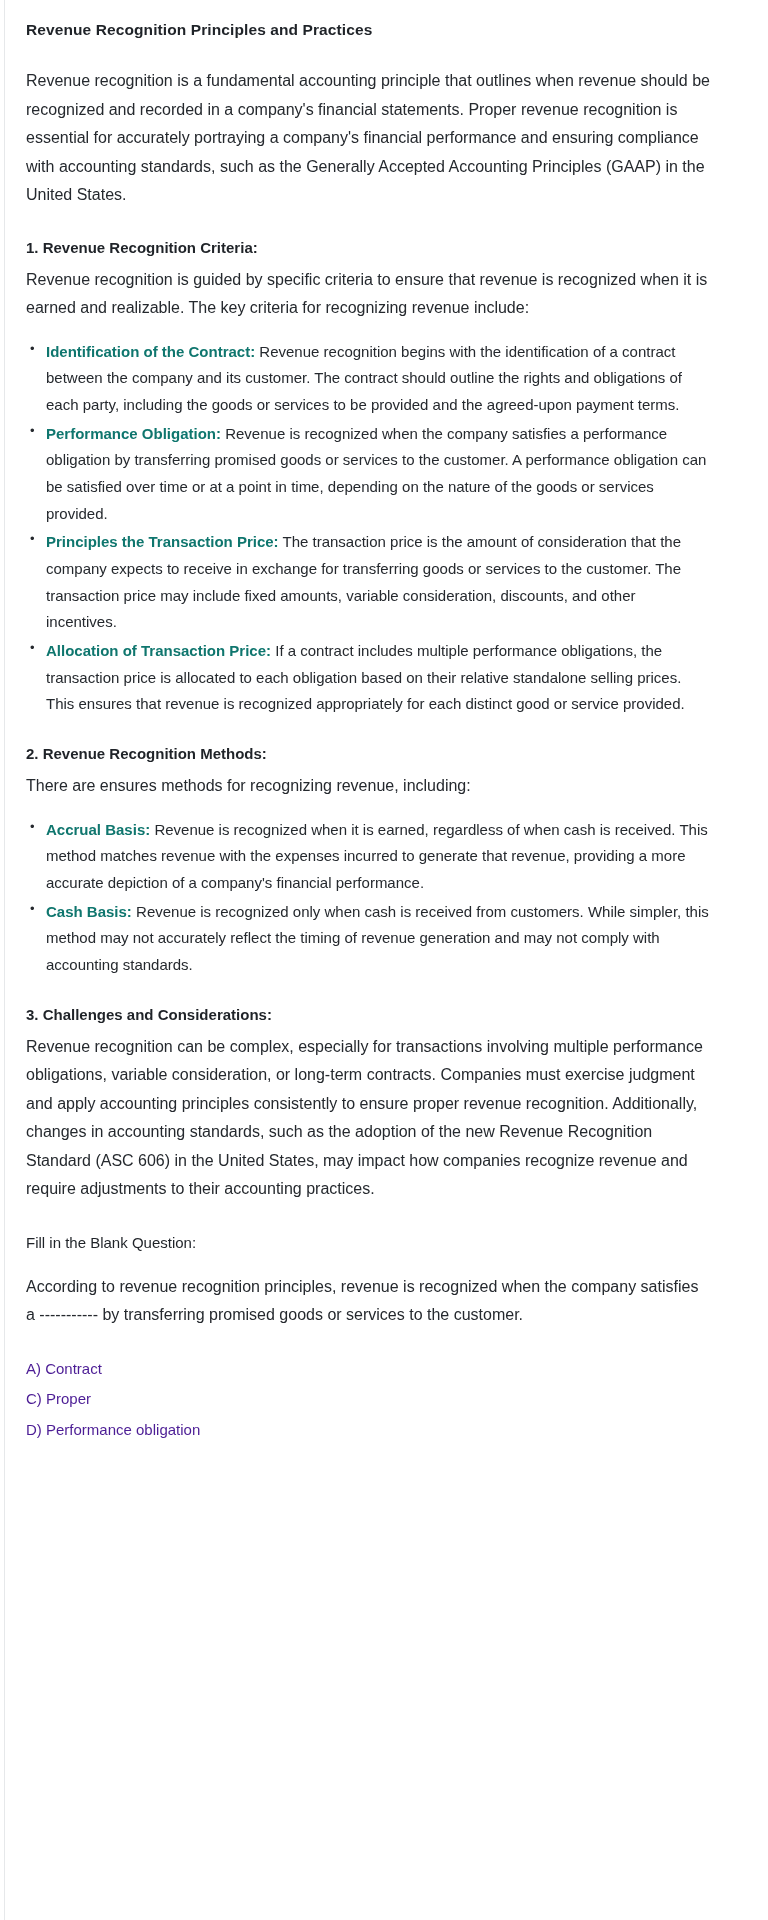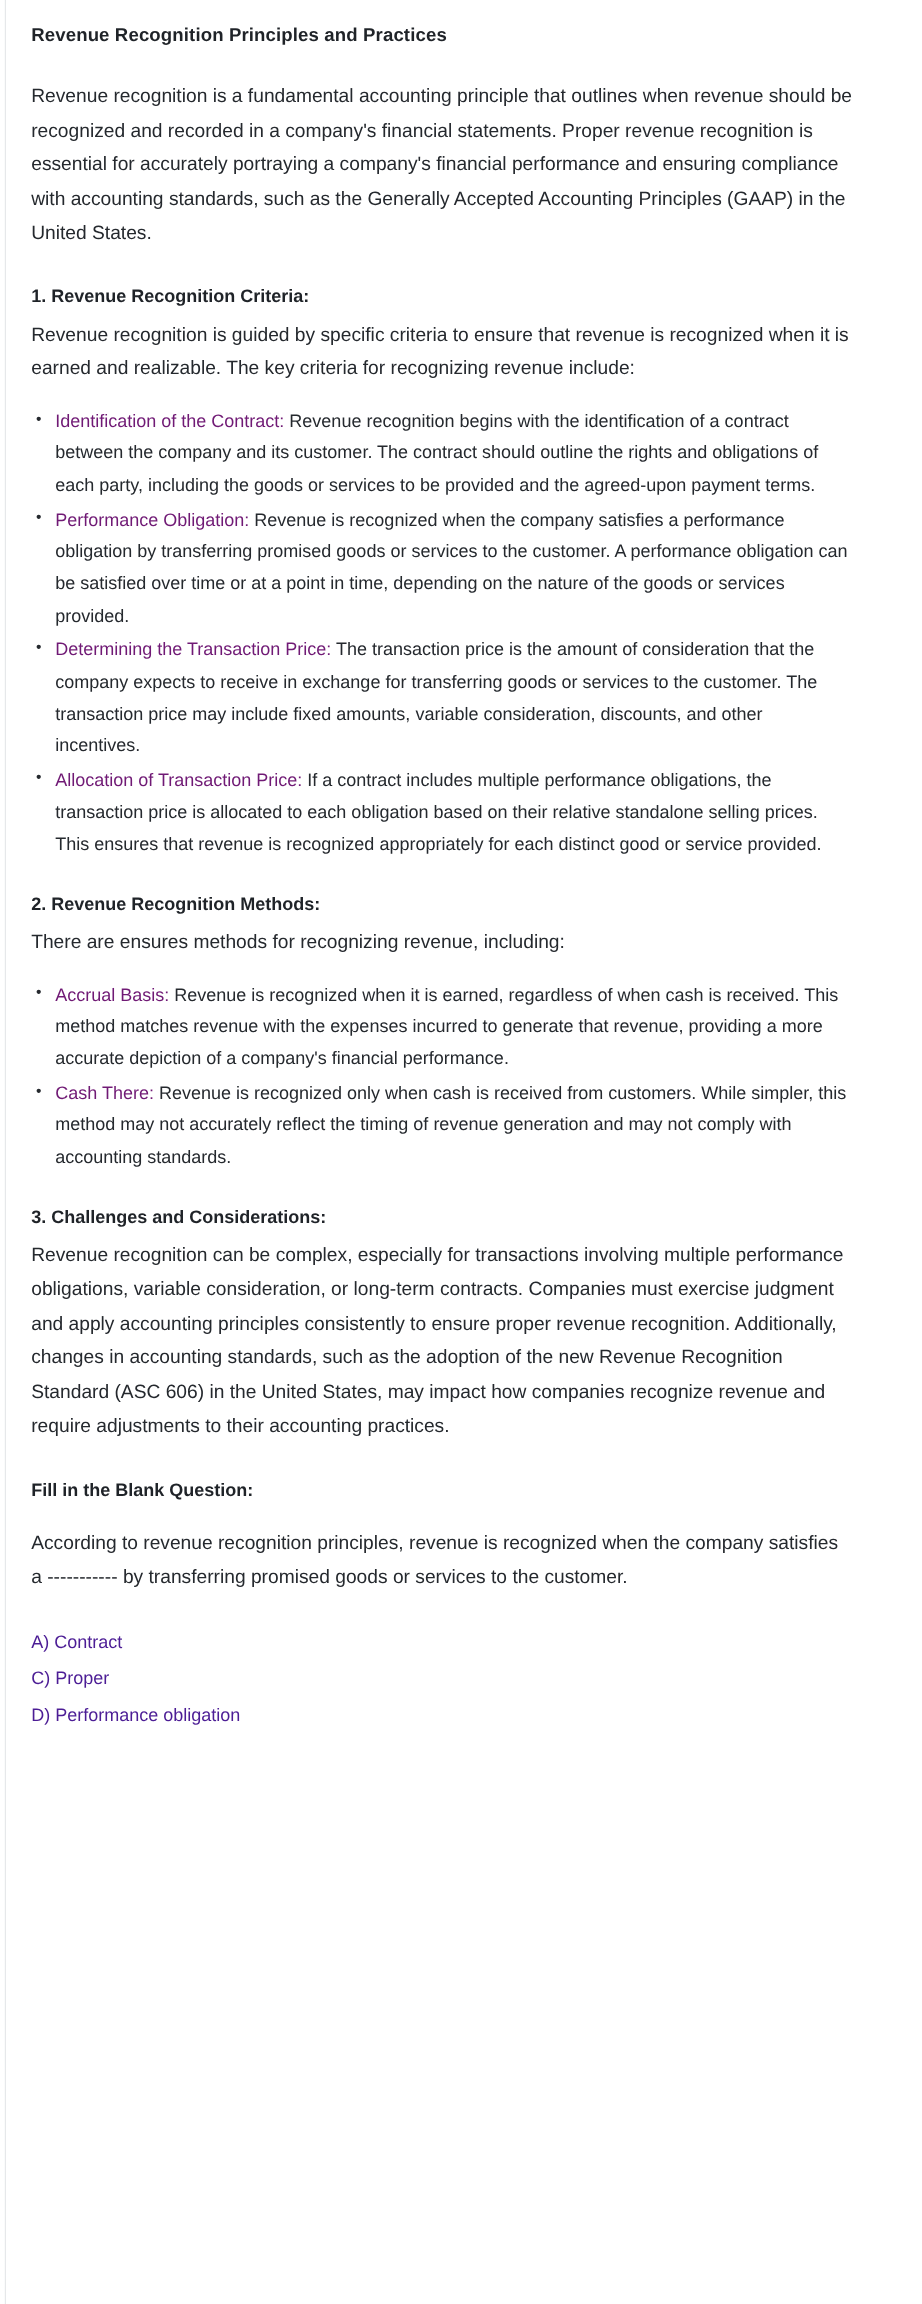--- a/index.html
+++ b/index.html
@@ -74,26 +74,26 @@
   }
   ul.bullets li::before {
     content: "•";
     position: absolute;
     left: 4px;
     top: -2px;
     font-size: 13px;
     color: #25292e;
   }
   ul.bullets li b {
-    font-weight: 400;
-    color: #701a75;
+    font-weight: 700;
+    color: #0f766e;
   }
   .blank-q {
     font-size: 15px;
-    font-weight: 700;
+    font-weight: 400;
     margin: 30px 0 22px 0;
     color: #1f2328;
   }
   .choices {
     margin-top: 26px;
   }
   .choice {
     font-size: 15px;
     line-height: 1.78;
     color: #4c1d95;
@@ -112,35 +112,35 @@
   <h2 class="section first">1. Revenue Recognition Criteria:</h2>
   <p class="para tight">Revenue recognition is guided by specific criteria to ensure that revenue is recognized when it is earned and realizable. The key criteria for recognizing revenue include:</p>
   <ul class="bullets">
     <li>
       <b>Identification of the Contract:</b><span> Revenue recognition begins with the identification of a contract between the company and its customer. The contract should outline the rights and obligations of each party, including the goods or services to be provided and the agreed-upon payment terms.</span>
     </li>
     <li>
       <b>Performance Obligation:</b><span> Revenue is recognized when the company satisfies a performance obligation by transferring promised goods or services to the customer. A performance obligation can be satisfied over time or at a point in time, depending on the nature of the goods or services provided.</span>
     </li>
     <li>
-      <b>Determining the Transaction Price:</b><span> The transaction price is the amount of consideration that the company expects to receive in exchange for transferring goods or services to the customer. The transaction price may include fixed amounts, variable consideration, discounts, and other incentives.</span>
+      <b>Principles the Transaction Price:</b><span> The transaction price is the amount of consideration that the company expects to receive in exchange for transferring goods or services to the customer. The transaction price may include fixed amounts, variable consideration, discounts, and other incentives.</span>
     </li>
     <li>
       <b>Allocation of Transaction Price:</b><span> If a contract includes multiple performance obligations, the transaction price is allocated to each obligation based on their relative standalone selling prices. This ensures that revenue is recognized appropriately for each distinct good or service provided.</span>
     </li>
   </ul>
 
   <h2 class="section">2. Revenue Recognition Methods:</h2>
   <p class="para tight">There are ensures methods for recognizing revenue, including:</p>
   <ul class="bullets">
     <li>
       <b>Accrual Basis:</b><span> Revenue is recognized when it is earned, regardless of when cash is received. This method matches revenue with the expenses incurred to generate that revenue, providing a more accurate depiction of a company's financial performance.</span>
     </li>
     <li>
-      <b>Cash There:</b><span> Revenue is recognized only when cash is received from customers. While simpler, this method may not accurately reflect the timing of revenue generation and may not comply with accounting standards.</span>
+      <b>Cash Basis:</b><span> Revenue is recognized only when cash is received from customers. While simpler, this method may not accurately reflect the timing of revenue generation and may not comply with accounting standards.</span>
     </li>
   </ul>
 
   <h2 class="section">3. Challenges and Considerations:</h2>
   <p class="para">Revenue recognition can be complex, especially for transactions involving multiple performance obligations, variable consideration, or long-term contracts. Companies must exercise judgment and apply accounting principles consistently to ensure proper revenue recognition. Additionally, changes in accounting standards, such as the adoption of the new Revenue Recognition Standard (ASC 606) in the United States, may impact how companies recognize revenue and require adjustments to their accounting practices.</p>
 
   <div class="blank-q">Fill in the Blank Question:</div>
   <p class="para">According to revenue recognition principles, revenue is recognized when the company satisfies a ----------- by transferring promised goods or services to the customer.</p>
 
   <div class="choices">

